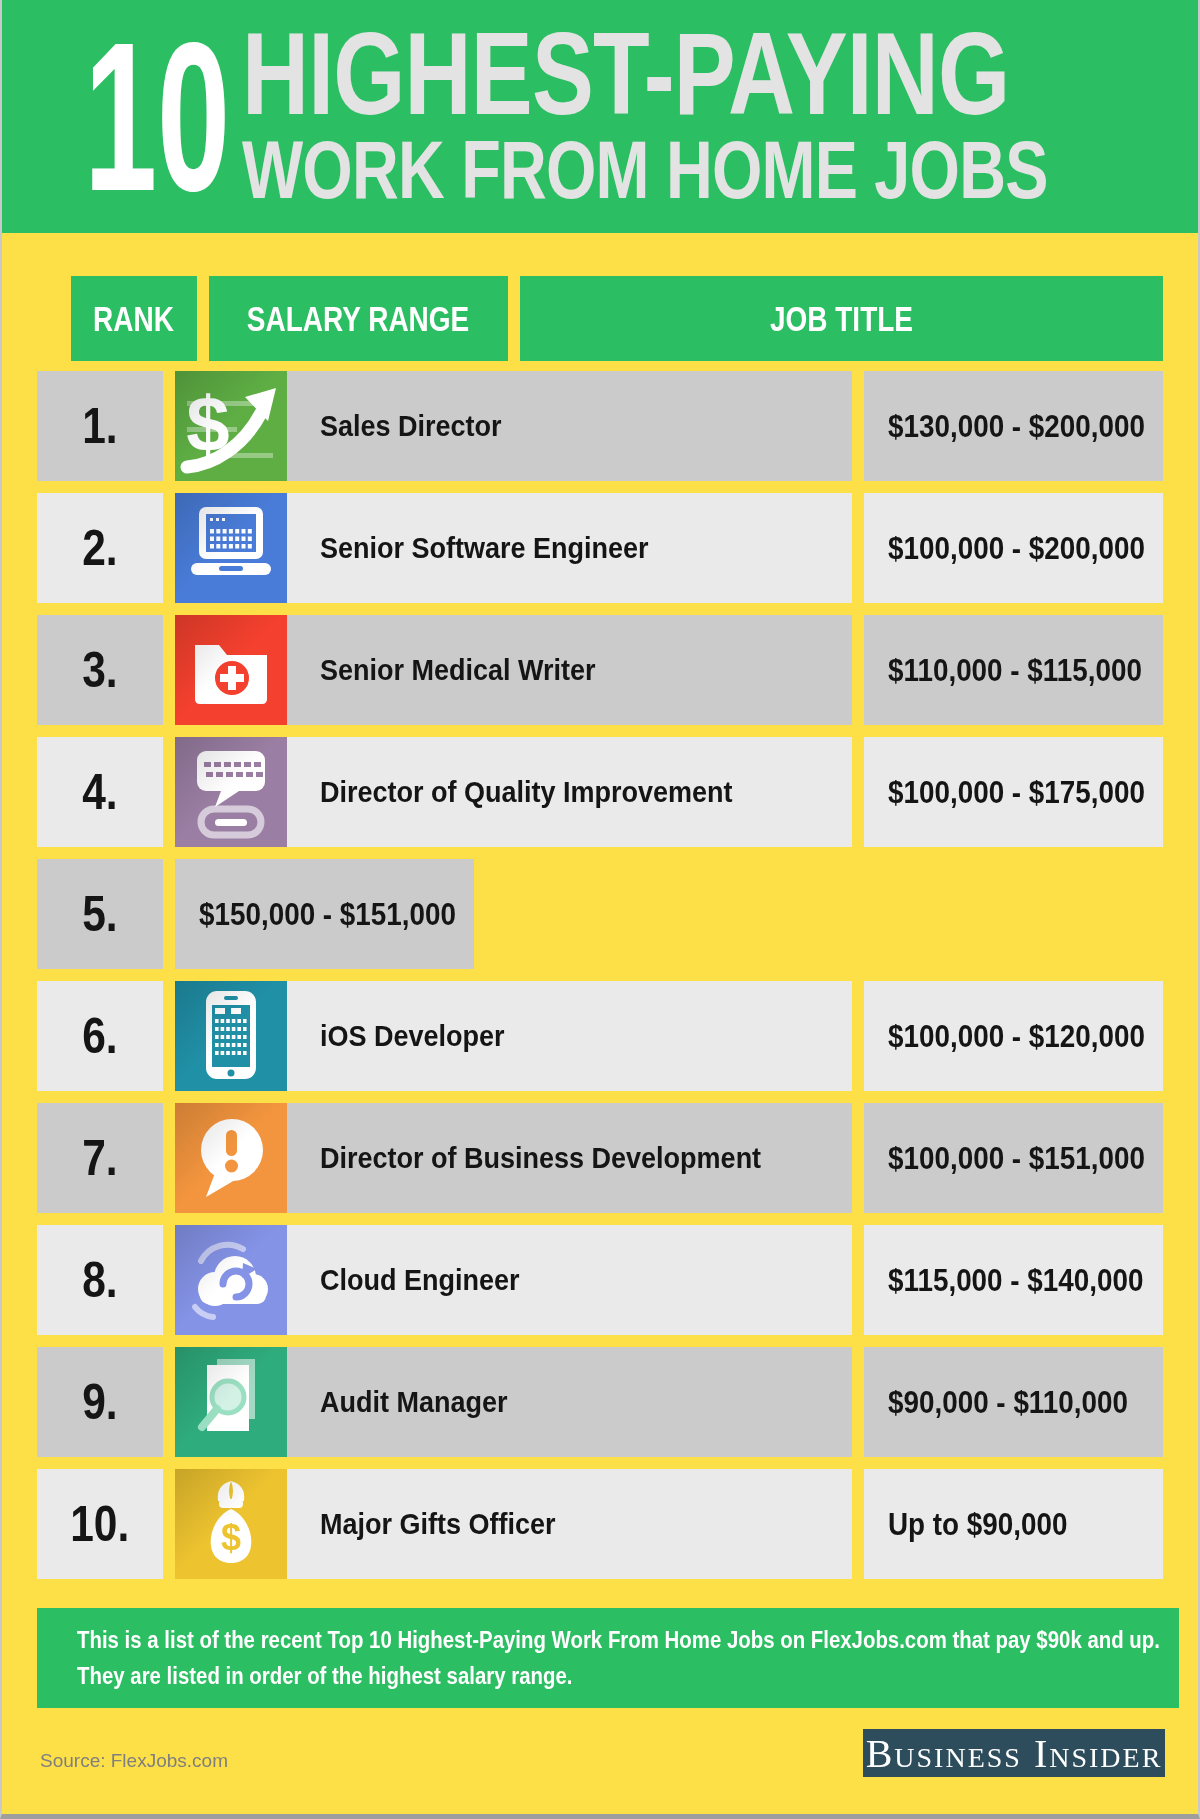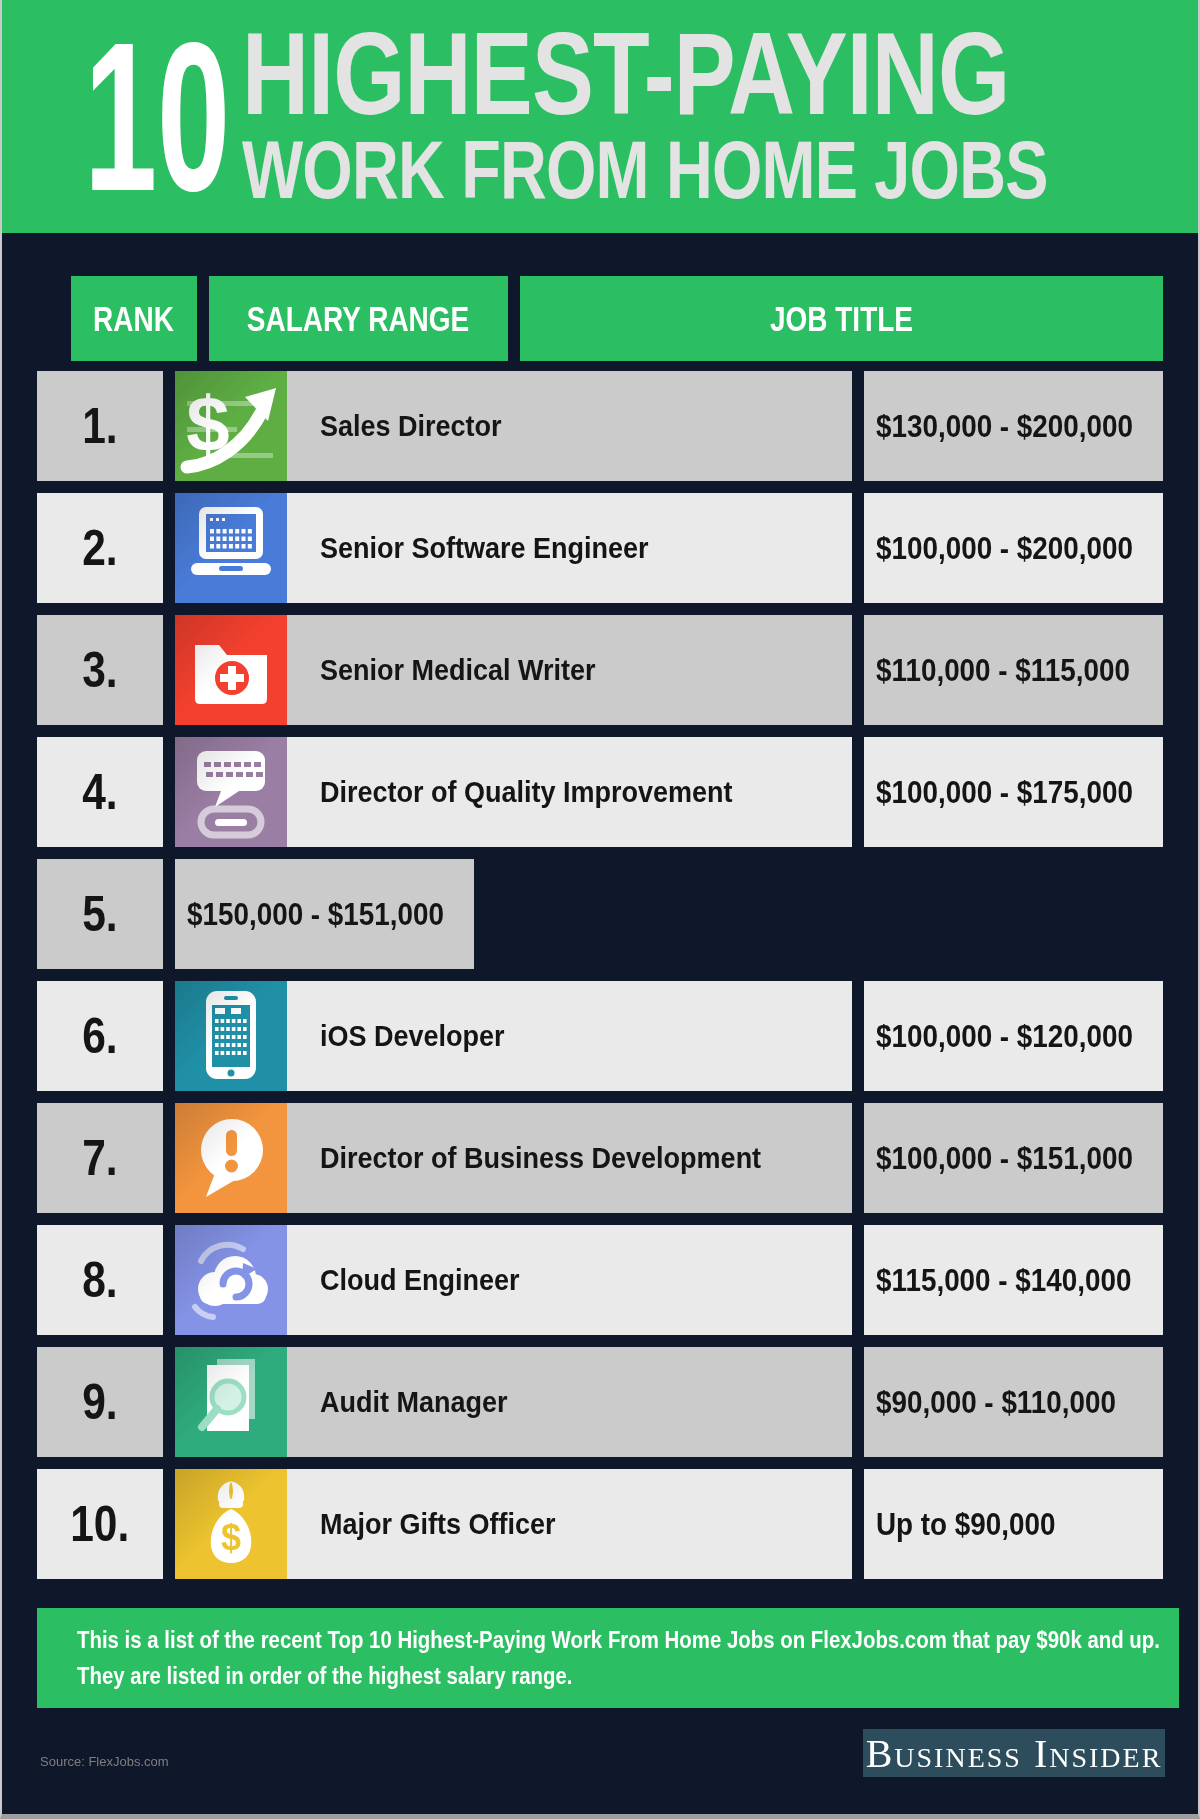--- a/index.html
+++ b/index.html
@@ -1,20 +1,20 @@
 <!DOCTYPE html>
 <html style="--green: #2cbe62; --row-dark: #cbcbcb; --row-light: #eaeaea; --brand-bg: #2e4d5c;"><head>
 <meta charset="utf-8">
 <style>
   * { margin:0; padding:0; box-sizing:border-box; }
   html,body { background:#fff; }
   body { font-family:"Liberation Sans","DejaVu Sans",sans-serif; }
 
   .page{
-    position:relative; width:1200px; height:1819px; background:#0f172a;
+    position:relative; width:1200px; height:1819px; background:#fde047;
     border-left:2px solid #c9c9c9; border-right:2px solid #c9c9c9;
     border-bottom:5px solid #9e9e9e; overflow:hidden;
   }
 
   
   .hero{
     height:233px; background:var(--green,#2cbe62);
     display:flex; align-items:center; padding-left:82px;
   }
   .hero-badge{ width:138px; color:#ffffff; font-weight:bold; font-size:212px; line-height:1; }
@@ -54,36 +54,36 @@
     position:absolute; left:0; top:0; width:112px; height:110px; overflow:hidden;
   }
   .tile::after{
     content:""; position:absolute; inset:0;
     background:linear-gradient(135deg, rgba(0,0,0,.16), rgba(0,0,0,0) 48%);
   }
   .tile svg{ position:absolute; inset:0; width:112px; height:110px; }
   .job-title{ font-size:30px; font-weight:bold; display:inline-block;
     transform:scaleX(.9); transform-origin:left center; white-space:nowrap; }
 
-  .cell.salary{ padding-left:12px; font-size:32px; font-weight:bold; }
+  .cell.salary{ padding-left:24px; font-size:32px; font-weight:bold; }
   .cell.salary > span{ display:inline-block; transform:scaleX(.87); transform-origin:left center; white-space:nowrap; }
 
   
   .note{
     margin:29px 19px 0 35px; height:100px; background:var(--green,#2cbe62);
     padding:14px 0 0 40px; color:#fff; font-weight:bold;
   }
   .note-lines{ transform:scaleX(.85); transform-origin:left top; width:1300px; }
   .note-line{ font-size:24px; line-height:36px; letter-spacing:0; }
 
   
   .footer{ position:relative; height:106px; }
   .source{
     position:absolute; left:38px; top:50%; transform:translateY(-50%);
-    color:#7f7f7f; font-size:13px;
+    color:#7f7f7f; font-size:19px;
   }
   .brand{
     position:absolute; right:33px; top:21px; width:302px; height:48px;
     background:var(--brand-bg,#2e4d5c); color:#fff;
     font-family:"Liberation Serif","DejaVu Serif",serif;
     font-variant:small-caps; font-size:40px; letter-spacing:2px;
     display:flex; align-items:center; justify-content:center;
   }
 </style>
 </head>

